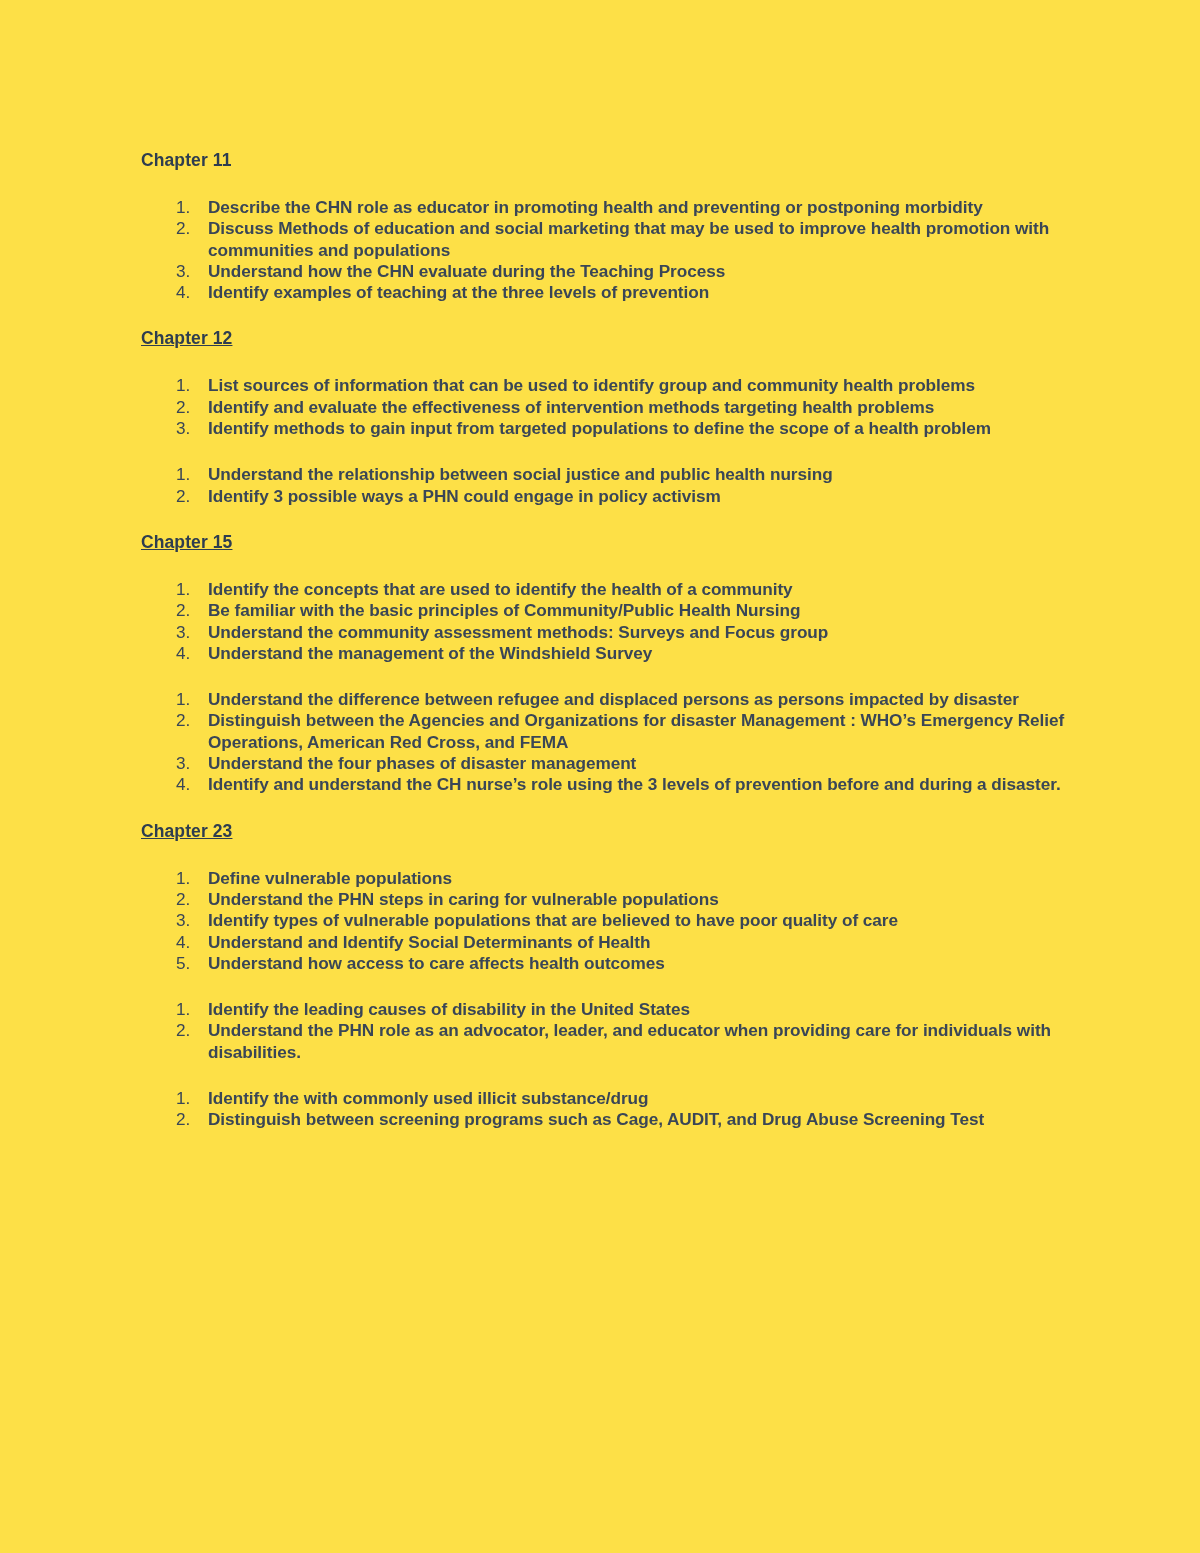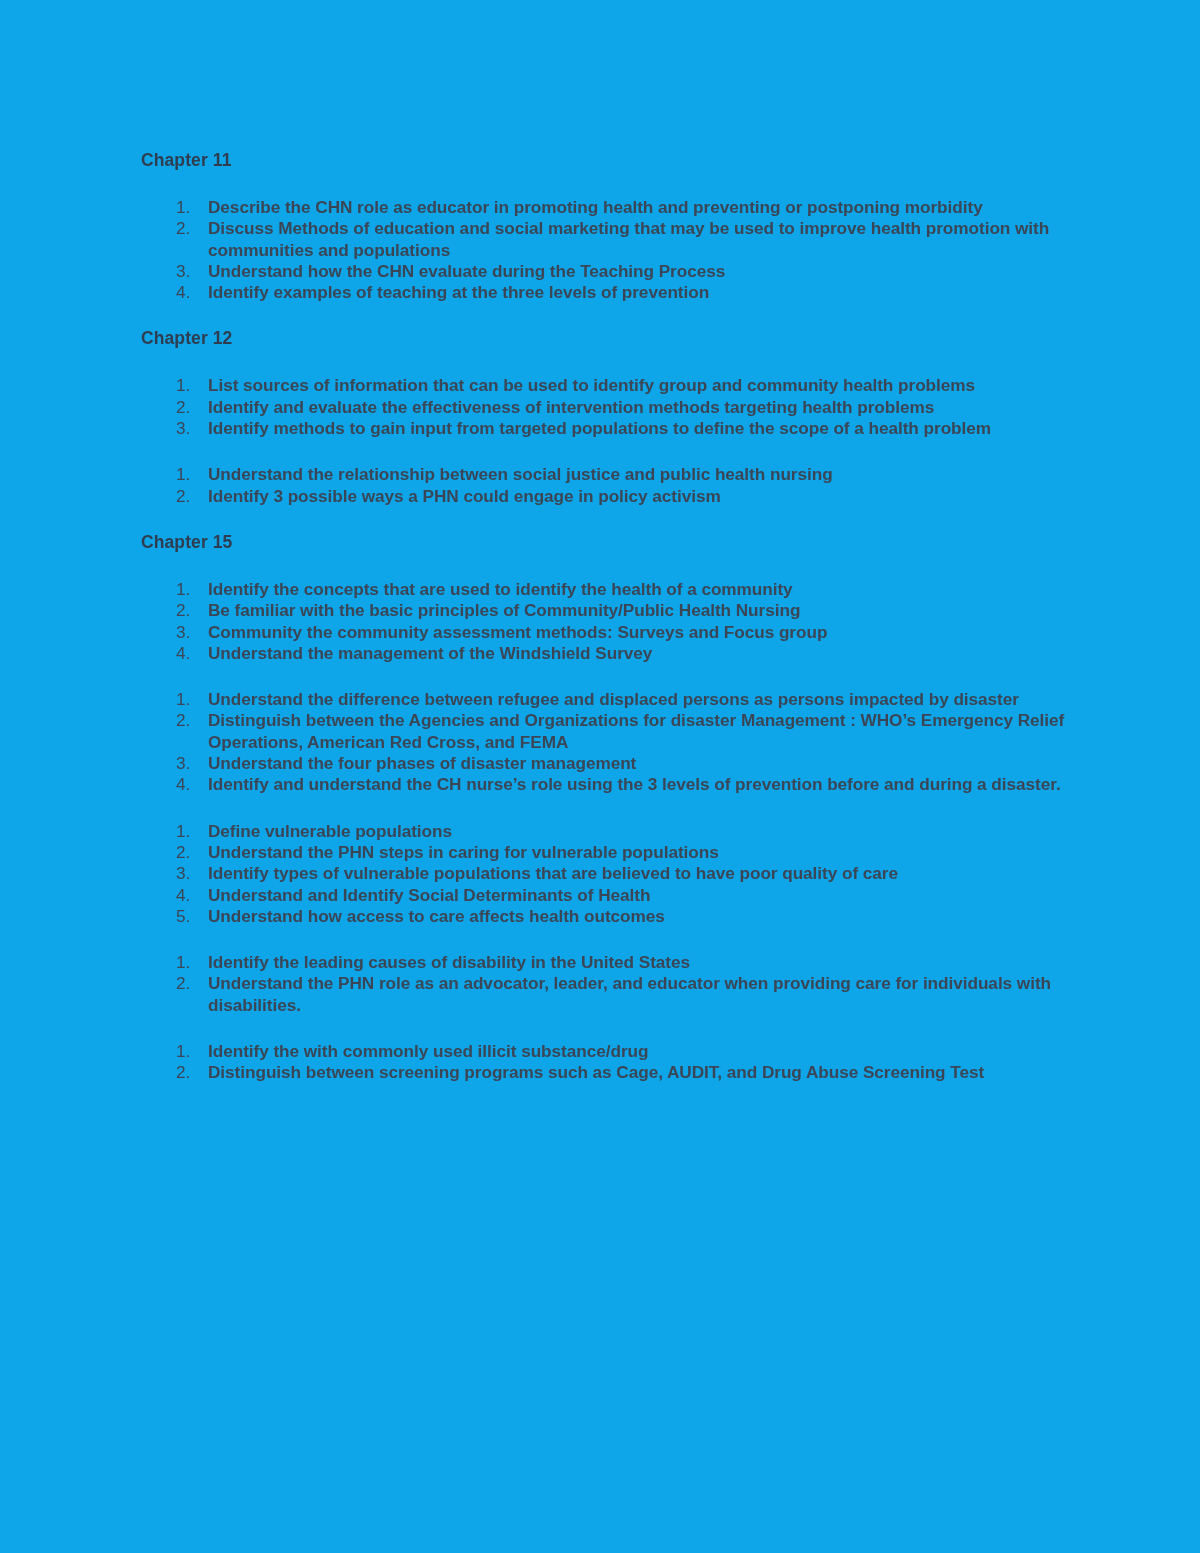--- a/index.html
+++ b/index.html
@@ -12,40 +12,41 @@
     width: 1200px;
     height: 1553px;
     font-family: "Liberation Sans", "DejaVu Sans", sans-serif;
     color: #3a4656;
     -webkit-font-smoothing: antialiased;
   }
   .page {
     position: relative;
     width: 1200px;
     height: 1553px;
-    background: #0ea5e9;
+    background: #fde047;
     box-sizing: border-box;
     padding: 150px 120px 0 141px;
   }
   .doc-body {
     width: 930px;
   }
   .section {
     margin: 0;
   }
   .section-heading {
     font-size: 17.5px;
     font-weight: bold;
     color: #2e3d4f;
     letter-spacing: 0.1px;
     line-height: 21px;
     margin: 0 0 26px 0;
   }
   .section + .section .section-heading {
     margin-top: 0;
+    text-decoration: underline;
   }
   .obj-list {
     list-style: none;
     margin: 0 0 25px 0;
     padding: 0;
   }
   .obj-item {
     position: relative;
     display: block;
     padding-left: 67px;
@@ -131,21 +132,21 @@
           <div class="obj-item">
             <span class="obj-num">1.</span>
             <span class="obj-text">Identify the concepts that are used to identify the health of a community</span>
           </div>
           <div class="obj-item">
             <span class="obj-num">2.</span>
             <span class="obj-text">Be familiar with the basic principles of Community/Public Health Nursing</span>
           </div>
           <div class="obj-item">
             <span class="obj-num">3.</span>
-            <span class="obj-text">Community the community assessment methods: Surveys and Focus group</span>
+            <span class="obj-text">Understand the community assessment methods: Surveys and Focus group</span>
           </div>
           <div class="obj-item">
             <span class="obj-num">4.</span>
             <span class="obj-text">Understand the management of the Windshield Survey</span>
           </div>
         </div>
       </div>
       <div class="section">
         <div class="obj-list">
           <div class="obj-item">
@@ -160,20 +161,21 @@
             <span class="obj-num">3.</span>
             <span class="obj-text">Understand the four phases of disaster management</span>
           </div>
           <div class="obj-item">
             <span class="obj-num">4.</span>
             <span class="obj-text">Identify and understand the CH nurse’s role using the 3 levels of prevention before and during a disaster.</span>
           </div>
         </div>
       </div>
       <div class="section">
+        <div class="section-heading">Chapter 23</div>
         <div class="obj-list">
           <div class="obj-item">
             <span class="obj-num">1.</span>
             <span class="obj-text">Define vulnerable populations</span>
           </div>
           <div class="obj-item">
             <span class="obj-num">2.</span>
             <span class="obj-text">Understand the PHN steps in caring for vulnerable populations</span>
           </div>
           <div class="obj-item">

